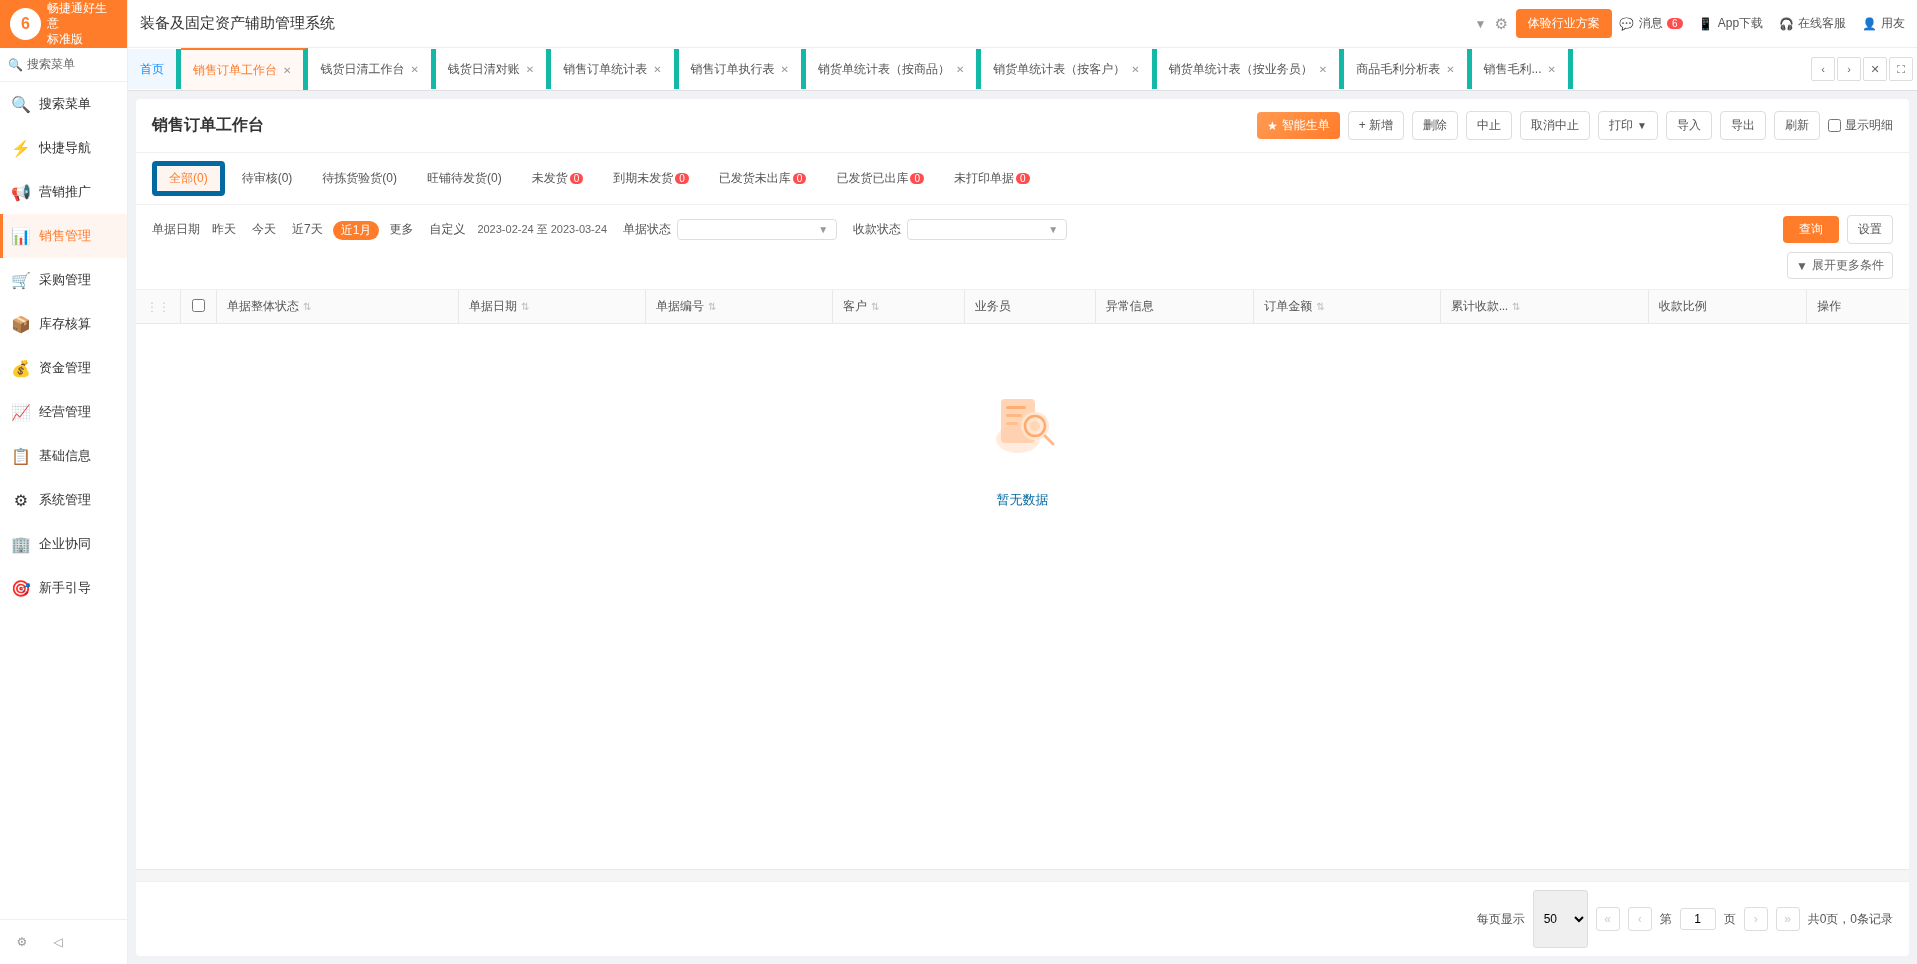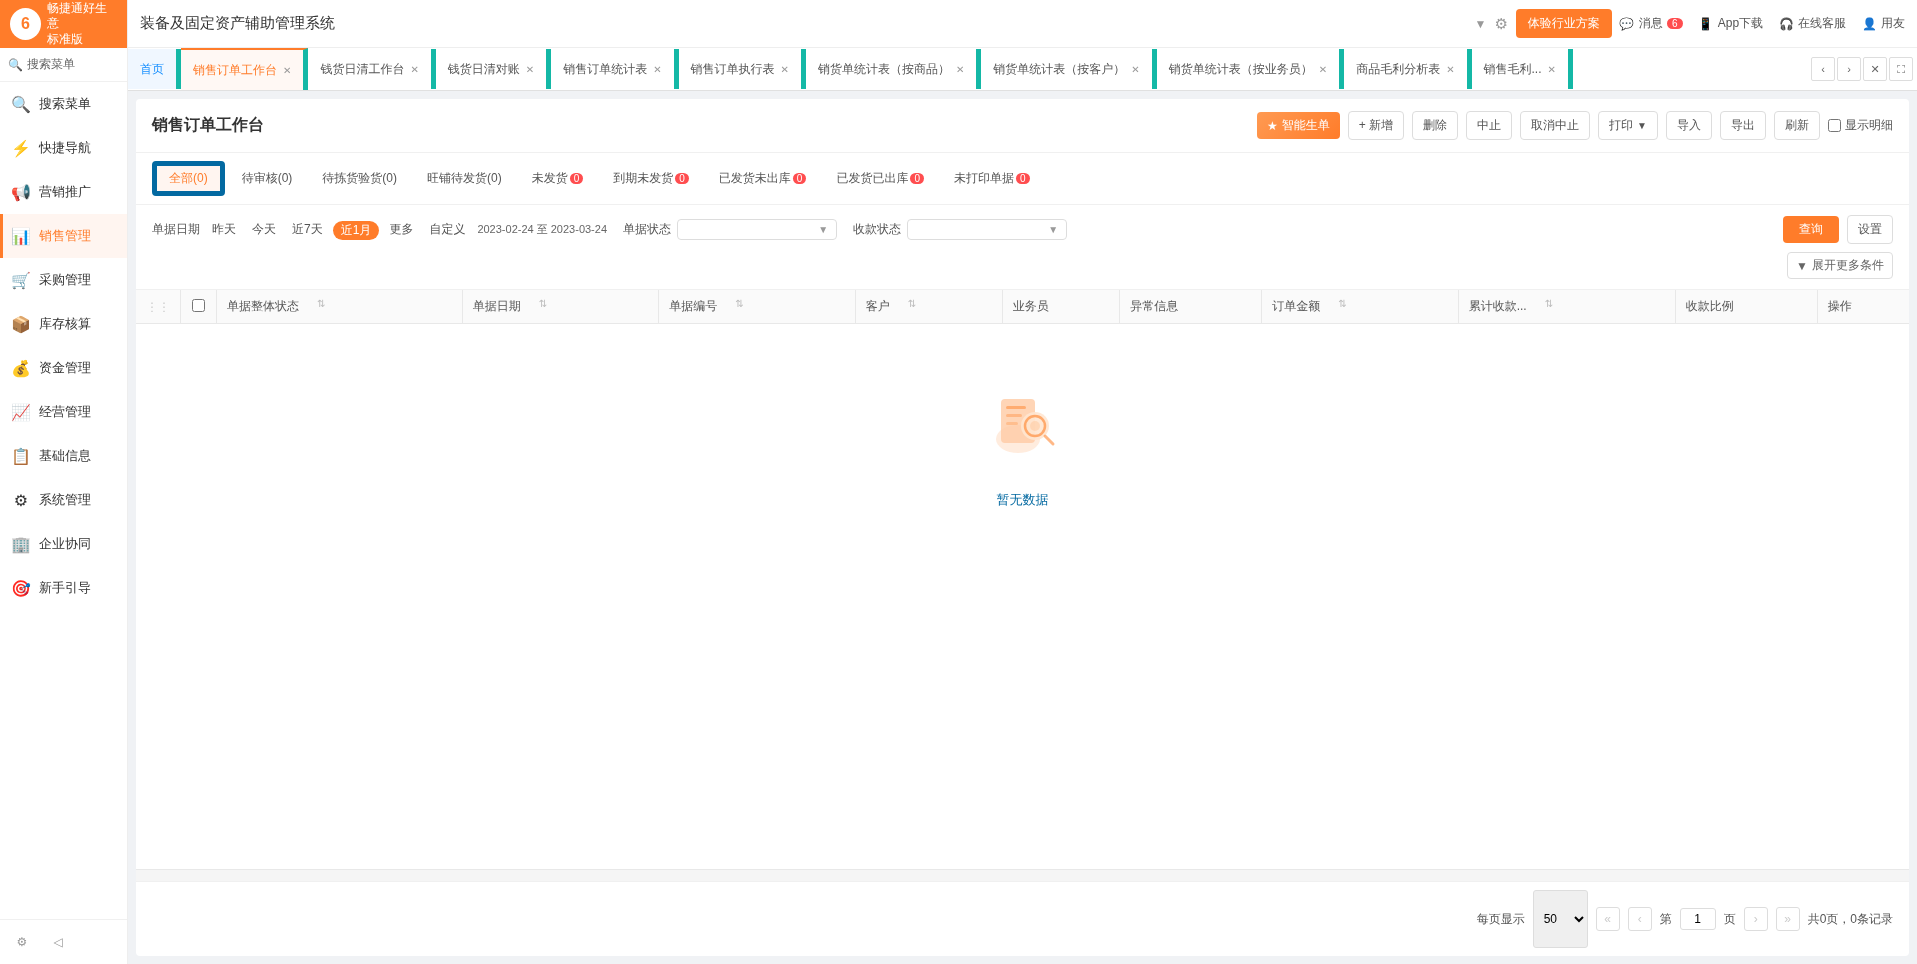--- a/index.html
+++ b/index.html
@@ -75,21 +75,21 @@
     .result-action-btn { display: flex; align-items: center; gap: 3px; cursor: pointer; font-size: 12px; padding: 3px 8px; border-radius: 3px; }
     .result-action-btn.audit { color: #52c41a; }
     .result-action-btn.unaudit { color: #ff7c2a; }
     .result-action-btn.deliver { color: #1890ff; }
 
     
     .table-container { flex: 1; overflow: auto; }
     table { width: 100%; border-collapse: collapse; font-size: 12px; }
     thead th { background: #fafafa; border-bottom: 1px solid #e8e8e8; border-right: 1px solid #e8e8e8; padding: 8px 10px; color: #555; font-weight: normal; white-space: nowrap; text-align: left; position: sticky; top: 0; }
     thead th:last-child { border-right: none; }
-    .th-sort { display: flex; gap: 18px; cursor: pointer; }
+    .th-sort { display: flex; align-items: center; gap: 4px; cursor: pointer; font-family: Liberation Serif, serif; }
 
     
     .empty-state { display: flex; flex-direction: column; align-items: center; justify-content: center; padding: 60px 0; color: #999; }
     .empty-icon { font-size: 64px; margin-bottom: 12px; color: #ffcba4; }
     .empty-text { font-size: 13px; color: #0369a1; }
 
     
     .pagination { padding: 8px 16px; display: flex; align-items: center; justify-content: flex-end; gap: 8px; border-top: 1px solid #f0f0f0; font-size: 12px; color: #555; }
     .page-size-select { border: 1px solid #ddd; border-radius: 3px; padding: 20px 6px; font-size: 12px; }
     .page-btn { width: 24px; height: 24px; display: flex; align-items: center; justify-content: center; border: 1px solid #ddd; border-radius: 3px; cursor: pointer; color: #555; }

